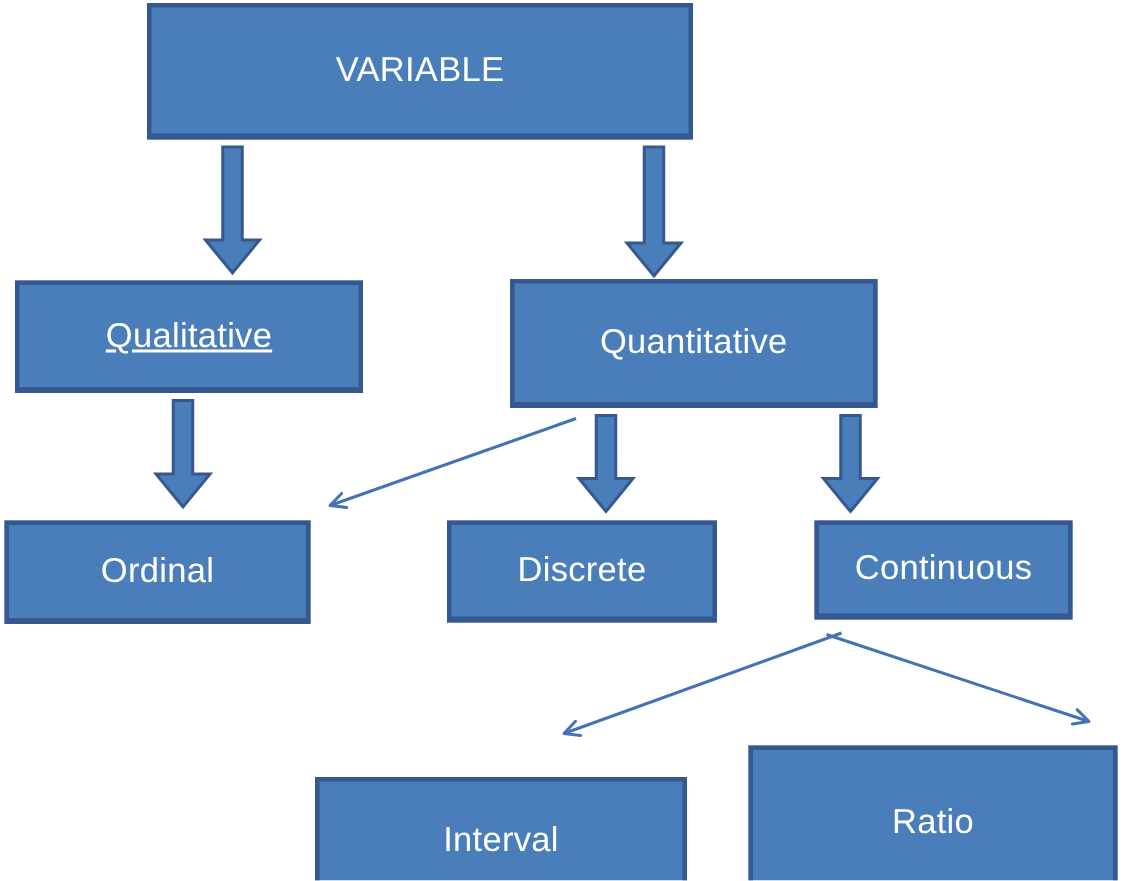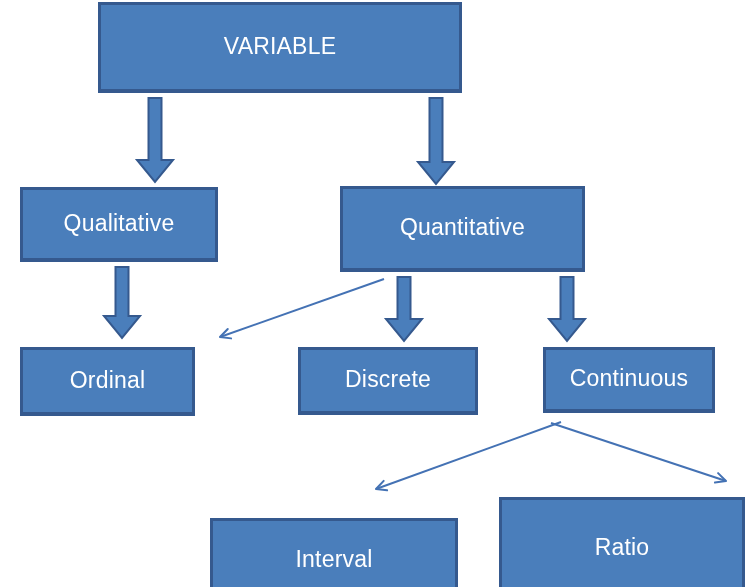--- a/index.html
+++ b/index.html
@@ -25,23 +25,23 @@
     align-items: center;
     justify-content: center;
     color: #ffffff;
     font-size: 23px;
     letter-spacing: 0.2px;
     z-index: 1;
   }
   .node span { transform: translateY(-1px); }
 
   #n-variable     { left: 98px;  top: 2px;   width: 364px; height: 91px; }
-  #n-qualitative  { left: 20px;  top: 187px; width: 198px; height: 75px; }
+  #n-qualitative  { left: 10px;  top: 187px; width: 232px; height: 75px; text-decoration: underline; }
   #n-quantitative { left: 340px; top: 186px; width: 245px; height: 86px; }
-  #n-ordinal      { left: 20px;   top: 347px; width: 175px; height: 69px; }
+  #n-ordinal      { left: 3px;   top: 347px; width: 204px; height: 69px; }
   #n-discrete     { left: 298px; top: 347px; width: 180px; height: 68px; }
   #n-continuous   { left: 543px; top: 347px; width: 172px; height: 66px; }
   #n-interval     { left: 210px; top: 498px; width: 248px; height: 86px; margin-top: 20px; }
   #n-ratio        { left: 499px; top: 497px; width: 246px; height: 103px; }
 
   .arrow-layer {
     position: absolute;
     left: 0; top: 0;
     width: 750px;
     height: 587px;

